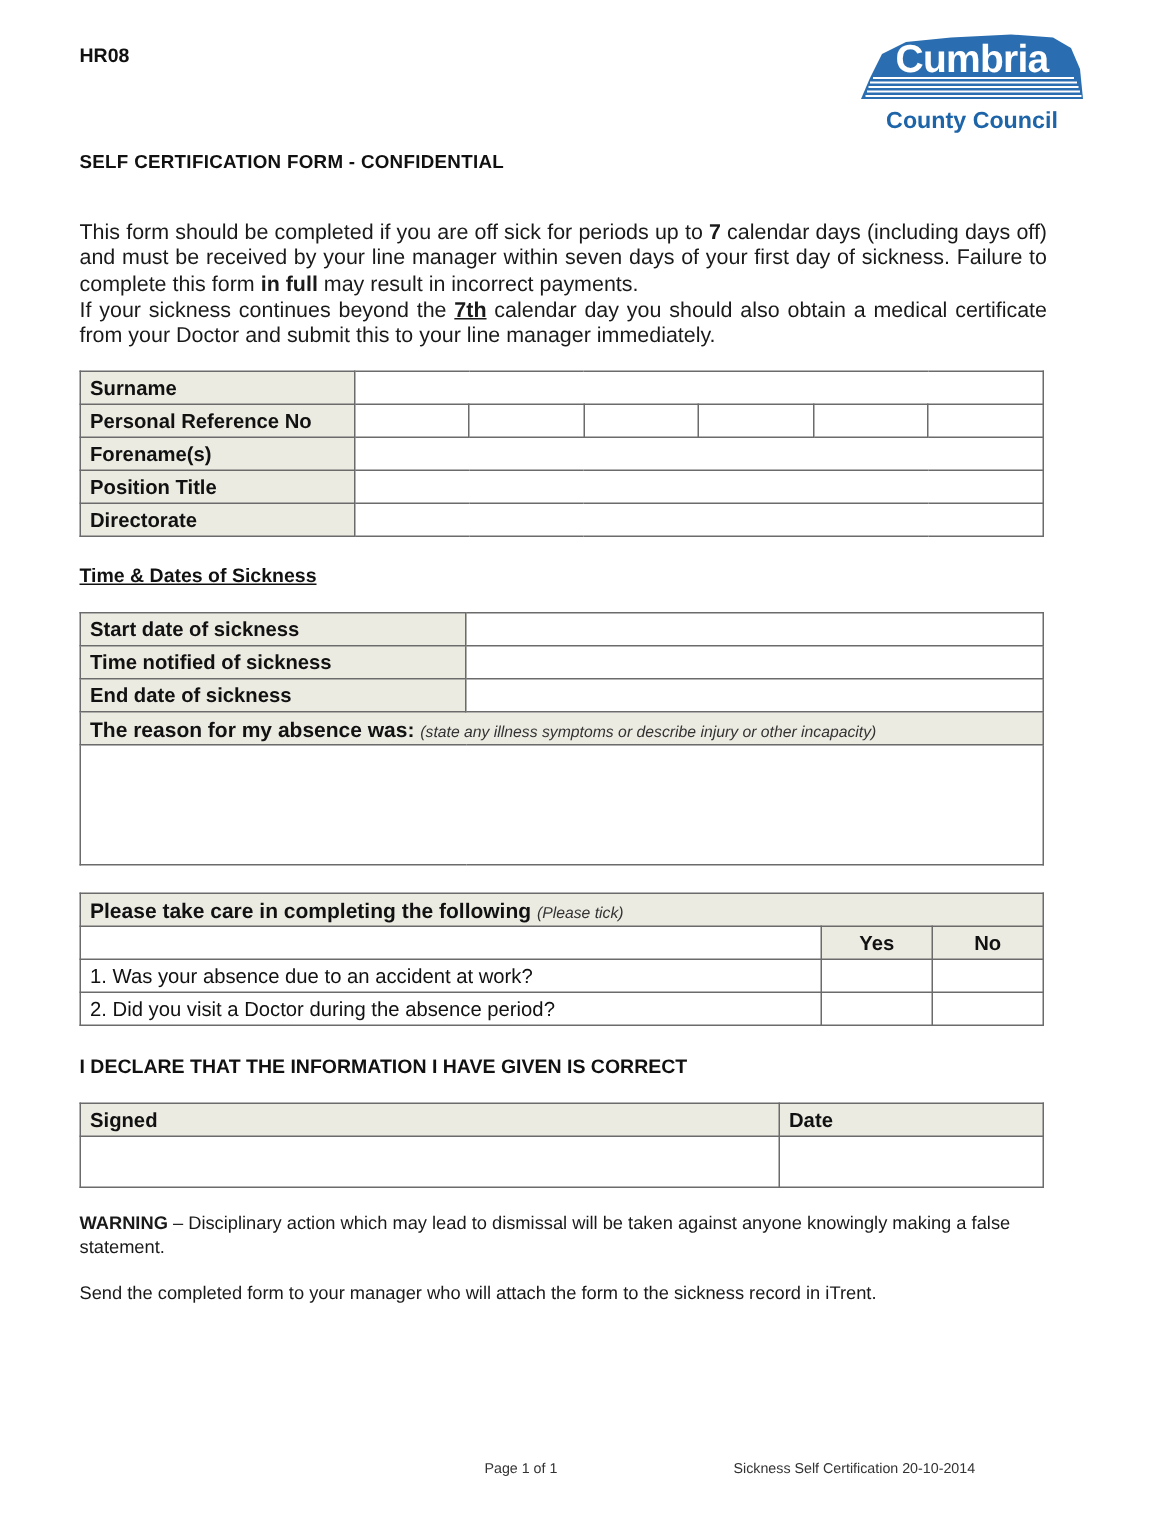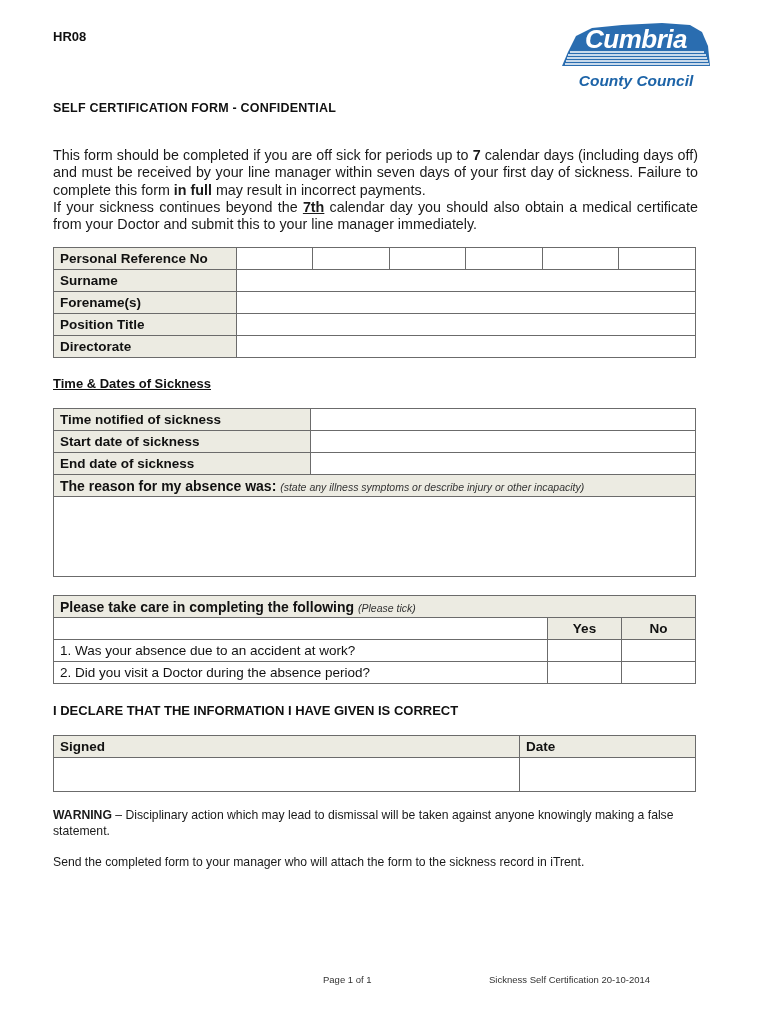--- a/index.html
+++ b/index.html
@@ -5,21 +5,21 @@
     * { box-sizing: border-box; margin: 0; padding: 0; }
     html, body { width: 770px; height: 1024px; background: #ffffff; overflow: hidden; }
     body { position: relative; font-family: "Liberation Sans", sans-serif; color: #111; }
 
     .abs { position: absolute; }
 
     #code { left: 53px; top: 29px; font-size: 13px; font-weight: bold; }
     #title { left: 53px; top: 101px; font-size: 12.5px; font-weight: bold; letter-spacing: 0.2px; }
 
     
-    #logo { left: 560px; top: 22px; width: 152px; height: 70px; font-style: italic; }
+    #logo { left: 572px; top: 22px; width: 152px; height: 70px; }
     #logo .mountain { position: absolute; left: 2px; top: 0; width: 148px; height: 46px; }
     #logo .logo-word { position: absolute; left: 0; width: 152px; text-align: center; color: #fff; font-weight: bold; font-size: 26px; top: 2px; letter-spacing: -0.5px; }
     #logo .logo-sub { position: absolute; left: 0; top: 50px; width: 152px; text-align: center; color: #1d64a8; font-weight: bold; font-size: 15.5px; }
 
     .para { left: 53px; width: 645px; font-size: 14.3px; line-height: 17.4px; text-align: justify; color: #1a1a1a; }
     #p1 { top: 131px; margin-top: 16px; }
     #p2 { top: 199px; }
     .para b { font-weight: bold; }
     .para u { text-decoration: underline; font-weight: bold; }
 
@@ -82,31 +82,31 @@
 
 <div id="title" class="abs">SELF CERTIFICATION FORM - CONFIDENTIAL</div>
 
 <div id="p1" class="abs para"><span>This form should be completed if you are off sick for periods up to </span><b>7</b><span> calendar days (including days off) and must be received by your line manager within seven days of your first day of sickness. Failure to complete this form </span><b>in full</b><span> may result in incorrect payments.</span></div>
 
 <div id="p2" class="abs para"><span>If your sickness continues beyond the </span><u>7th</u><span> calendar day you should also obtain a medical certificate from your Doctor and submit this to your line manager immediately.</span></div>
 
 <table id="personal">
   <tbody>
       <tr>
+    <td class="lbl">Surname</td>
+    <td colspan="6"></td>
+  </tr>
+  <tr>
     <td class="lbl">Personal Reference No</td>
     <td class="refcell"></td>
     <td class="refcell"></td>
     <td class="refcell"></td>
     <td class="refcell"></td>
     <td class="refcell"></td>
     <td class="refcell"></td>
-  </tr>
-  <tr>
-    <td class="lbl">Surname</td>
-    <td colspan="6"></td>
   </tr>
   <tr>
     <td class="lbl">Forename(s)</td>
     <td colspan="6"></td>
   </tr>
   <tr>
     <td class="lbl">Position Title</td>
     <td colspan="6"></td>
   </tr>
   <tr>
@@ -114,25 +114,25 @@
     <td colspan="6"></td>
   </tr>
 </tbody>
   </table>
 
 <div id="sec-heading" class="abs">Time &amp; Dates of Sickness</div>
 
 <table id="sickness">
   <tbody>
       <tr>
-    <td class="lbl">Time notified of sickness</td>
+    <td class="lbl">Start date of sickness</td>
     <td></td>
   </tr>
   <tr>
-    <td class="lbl">Start date of sickness</td>
+    <td class="lbl">Time notified of sickness</td>
     <td></td>
   </tr>
   <tr>
     <td class="lbl">End date of sickness</td>
     <td></td>
   </tr>
   <tr>
     <td colspan="2" class="reason-head"><span>The reason for my absence was:</span> <i>(state any illness symptoms or describe injury or other incapacity)</i></td>
   </tr>
   <tr>

